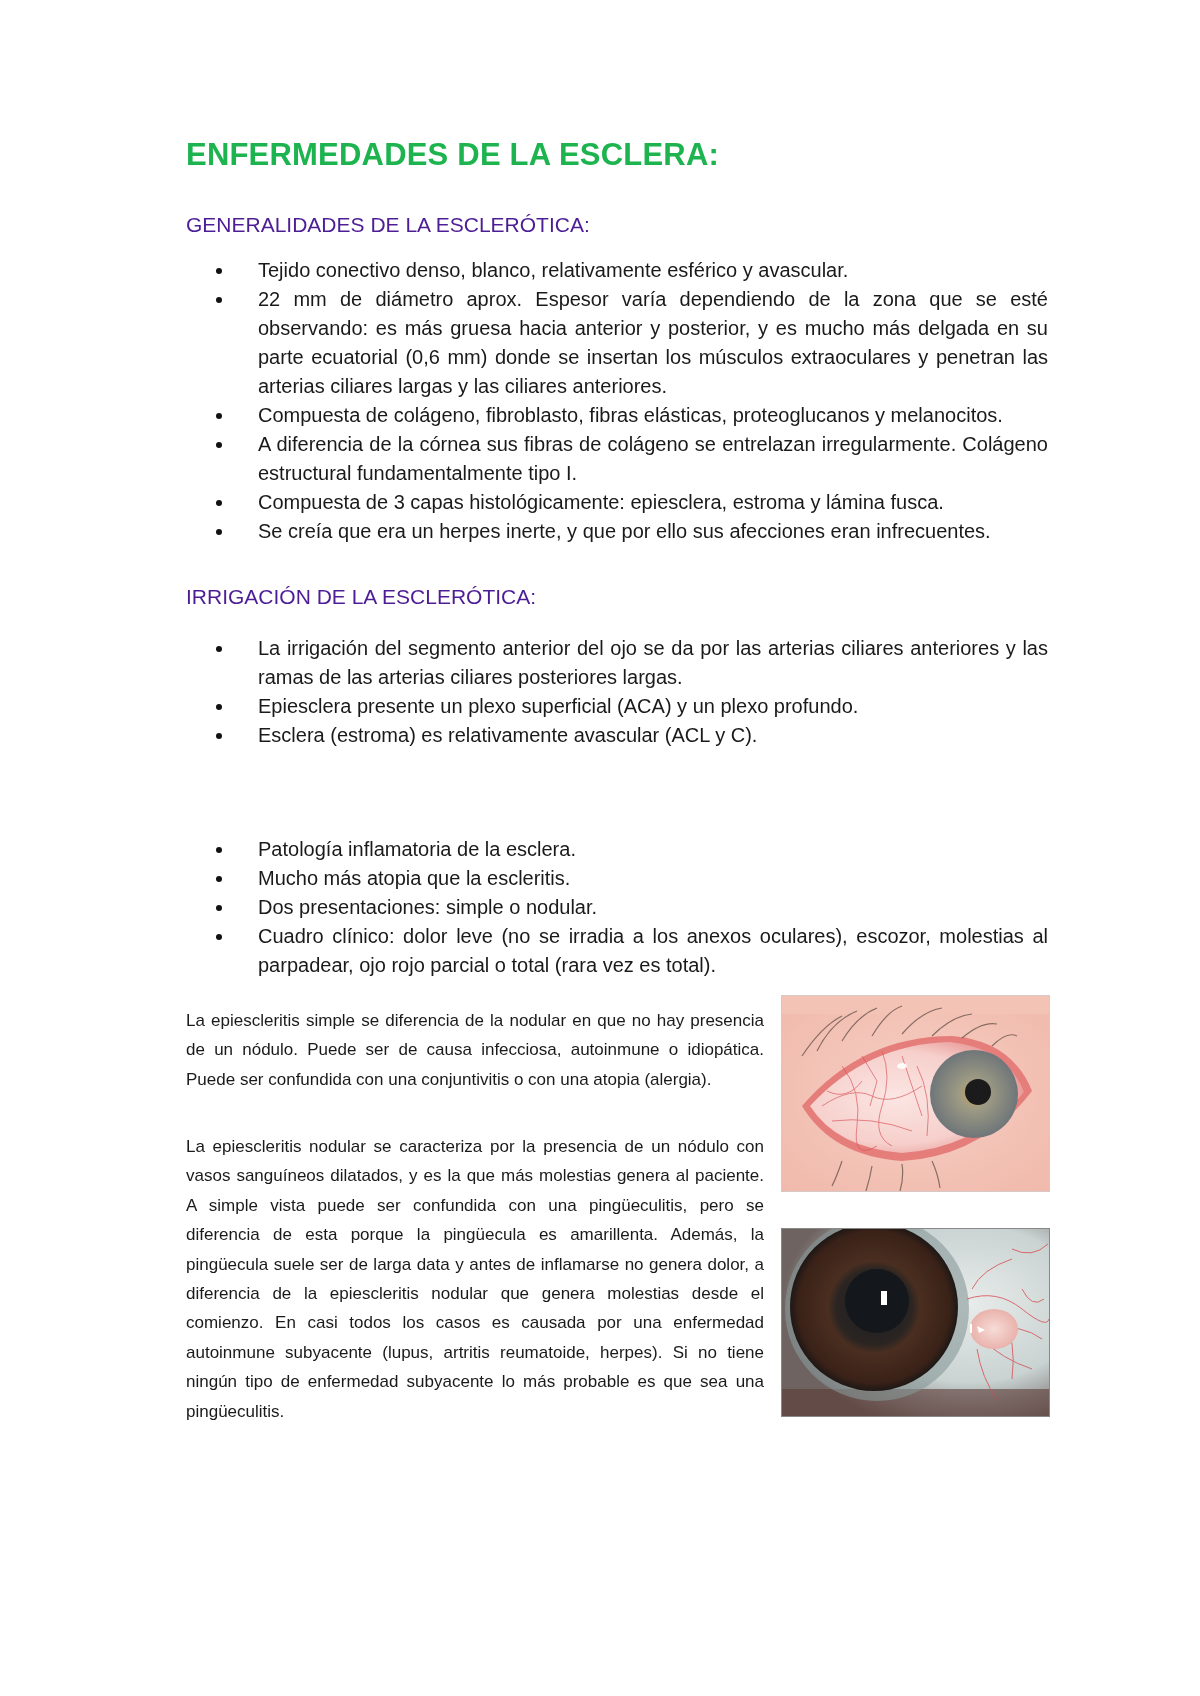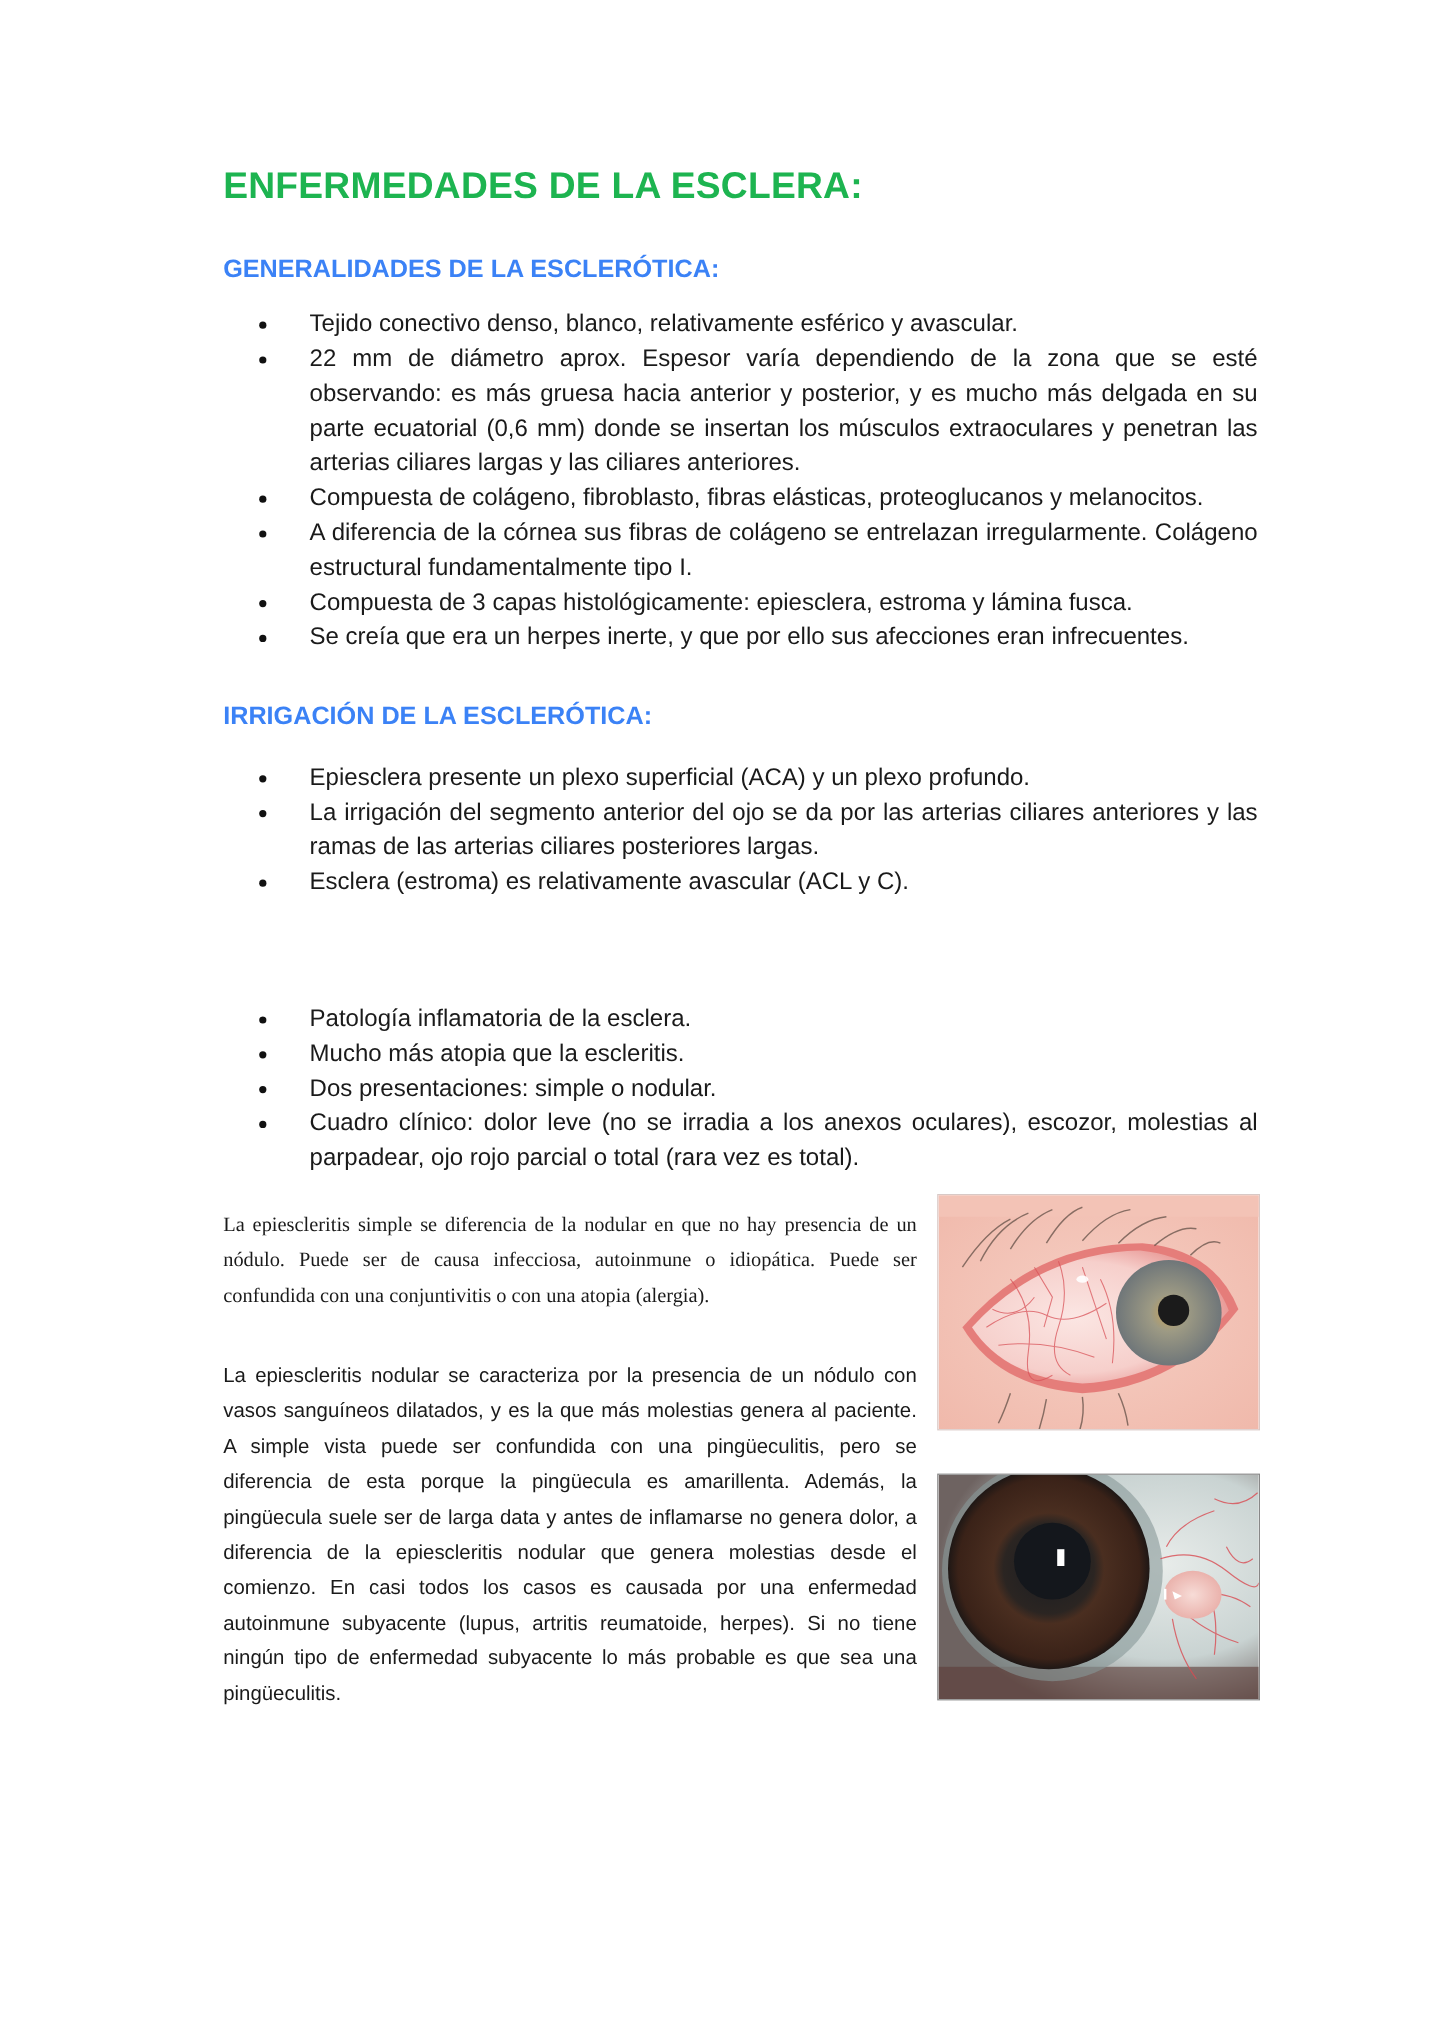--- a/index.html
+++ b/index.html
@@ -1,21 +1,21 @@
 <!DOCTYPE html>
 <html><head>
 <meta charset="utf-8">
 <style>
   html, body { margin: 0; padding: 0; background: #ffffff; }
   body { width: 1200px; height: 1696px; position: relative; overflow: hidden;
          font-family: "Liberation Sans", "DejaVu Sans", sans-serif; color: #1a1a1a; }
   .page { position: absolute; left: 12px; top: 0; width: 1200px; height: 1224px; }
   .h1 { position: absolute; left: 174px; font-size: 31px; font-weight: bold; color: #1db450;
         letter-spacing: 0.2px; margin: 0; white-space: nowrap; }
-  .h2 { position: absolute; left: 174px; font-size: 21px; font-weight: bold; color: #3b82f6;
+  .h2 { position: absolute; left: 174px; font-size: 21px; font-weight: normal; color: #4c1d95;
         margin: 0; white-space: nowrap; }
   ul.blist { position: absolute; left: 174px; width: 862px; margin: 0; padding: 0; list-style: none; }
   ul.blist li { position: relative; padding-left: 72px; font-size: 20px; line-height: 29px;
                 text-align: justify; }
   ul.blist li .dot { position: absolute; left: 30px; top: 12px; width: 6px; height: 6px;
                      border-radius: 50%; background: #111; }
   .para { position: absolute; left: 174px; width: 578px; margin: 0; font-size: 17px; line-height: 29.4px;
           text-align: justify; text-align-last: left; }
   .photo { position: absolute; overflow: hidden; }
   .photo1 { left: 769px; top: 995px; width: 267px; height: 195px; border: 1px solid #d9c9c6; }
@@ -36,34 +36,34 @@
     <li><span class="dot"></span><span>22 mm de diámetro aprox. Espesor varía dependiendo de la zona que se esté observando: es más gruesa hacia anterior y posterior, y es mucho más delgada en su parte ecuatorial (0,6 mm) donde se insertan los músculos extraoculares y penetran las arterias ciliares largas y las ciliares anteriores.</span></li>
     <li><span class="dot"></span><span>Compuesta de colágeno, fibroblasto, fibras elásticas, proteoglucanos y melanocitos.</span></li>
     <li><span class="dot"></span><span>A diferencia de la córnea sus fibras de colágeno se entrelazan irregularmente. Colágeno estructural fundamentalmente tipo I.</span></li>
     <li><span class="dot"></span><span>Compuesta de 3 capas histológicamente: epiesclera, estroma y lámina fusca.</span></li>
     <li><span class="dot"></span><span>Se creía que era un herpes inerte, y que por ello sus afecciones eran infrecuentes.</span></li>
   </ul>
 
   <h2 class="h2" style="top:585px;">IRRIGACIÓN DE LA ESCLERÓTICA:</h2>
 
   <ul class="blist" style="top:634px;">
+    <li><span class="dot"></span><span>La irrigación del segmento anterior del ojo se da por las arterias ciliares anteriores y las ramas de las arterias ciliares posteriores largas.</span></li>
     <li><span class="dot"></span><span>Epiesclera presente un plexo superficial (ACA) y un plexo profundo.</span></li>
-    <li><span class="dot"></span><span>La irrigación del segmento anterior del ojo se da por las arterias ciliares anteriores y las ramas de las arterias ciliares posteriores largas.</span></li>
     <li><span class="dot"></span><span>Esclera (estroma) es relativamente avascular (ACL y C).</span></li>
   </ul>
 
 
   <ul class="blist" style="top:835px;">
     <li><span class="dot"></span><span>Patología inflamatoria de la esclera.</span></li>
     <li><span class="dot"></span><span>Mucho más atopia que la escleritis.</span></li>
     <li><span class="dot"></span><span>Dos presentaciones: simple o nodular.</span></li>
     <li><span class="dot"></span><span>Cuadro clínico: dolor leve (no se irradia a los anexos oculares), escozor, molestias al parpadear, ojo rojo parcial o total (rara vez es total).</span></li>
   </ul>
 
-  <p class="para" style="top:1006px;font-family:Liberation Serif, serif;">La epiescleritis simple se diferencia de la nodular en que no hay presencia de un nódulo. Puede ser de causa infecciosa, autoinmune o idiopática. Puede ser confundida con una conjuntivitis o con una atopia (alergia).</p>
+  <p class="para" style="top:1006px;">La epiescleritis simple se diferencia de la nodular en que no hay presencia de un nódulo. Puede ser de causa infecciosa, autoinmune o idiopática. Puede ser confundida con una conjuntivitis o con una atopia (alergia).</p>
   <p class="para" style="top:1132px;">La epiescleritis nodular se caracteriza por la presencia de un nódulo con vasos sanguíneos dilatados, y es la que más molestias genera al paciente. A simple vista puede ser confundida con una pingüeculitis, pero se diferencia de esta porque la pingüecula es amarillenta. Además, la pingüecula suele ser de larga data y antes de inflamarse no genera dolor, a diferencia de la epiescleritis nodular que genera molestias desde el comienzo. En casi todos los casos es causada por una enfermedad autoinmune subyacente (lupus, artritis reumatoide, herpes). Si no tiene ningún tipo de enfermedad subyacente lo más probable es que sea una pingüeculitis.</p>
 
   <div class="photo photo1">
     <svg width="267" height="195" viewBox="0 0 267 195">
       <defs>
         <radialGradient id="skin1" cx="50%" cy="50%" r="70%">
           <stop offset="0" stop-color="#f6cfc4"></stop>
           <stop offset="1" stop-color="#f0b9ab"></stop>
         </radialGradient>
         <radialGradient id="sclera1" cx="40%" cy="50%" r="60%">

